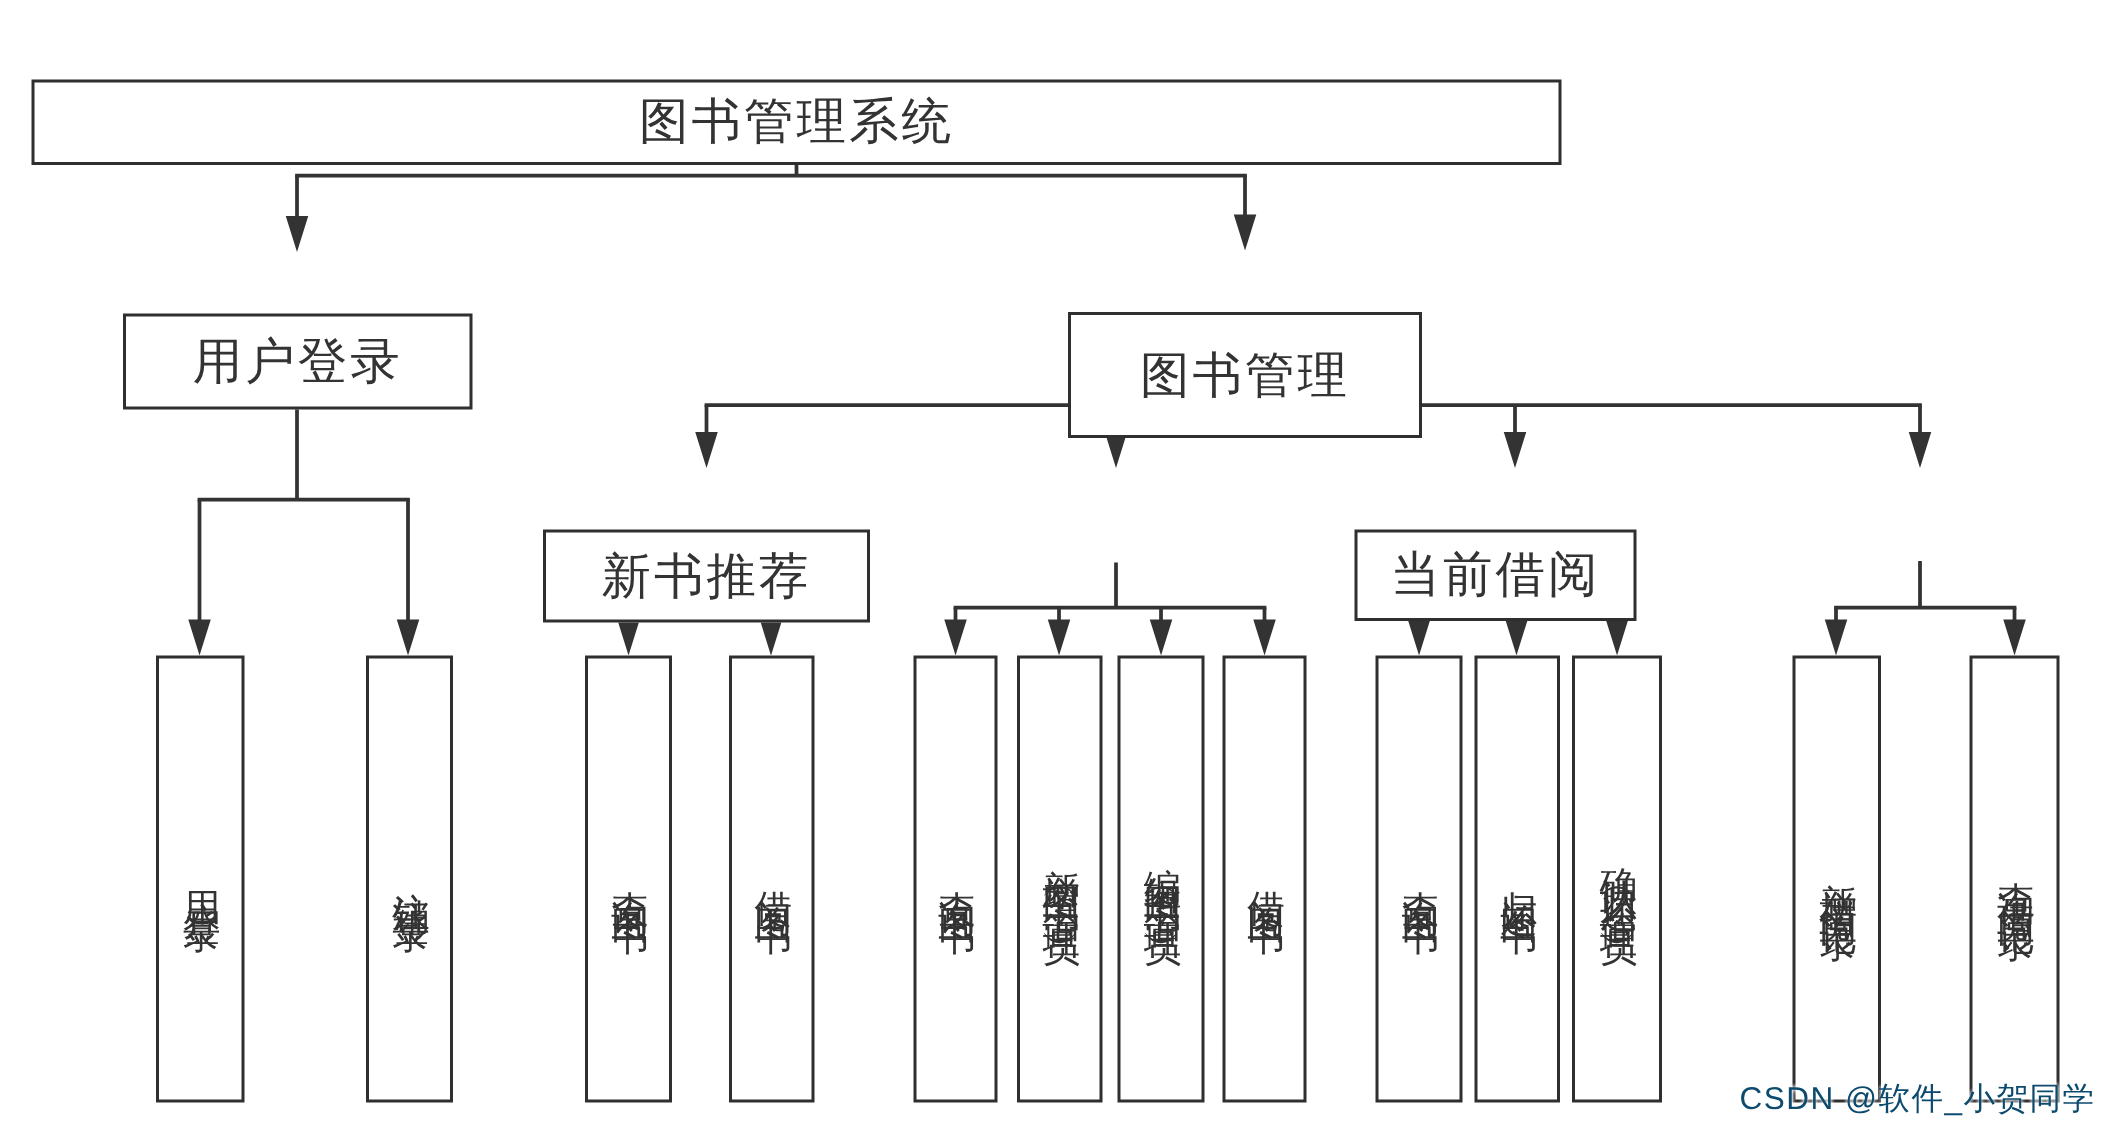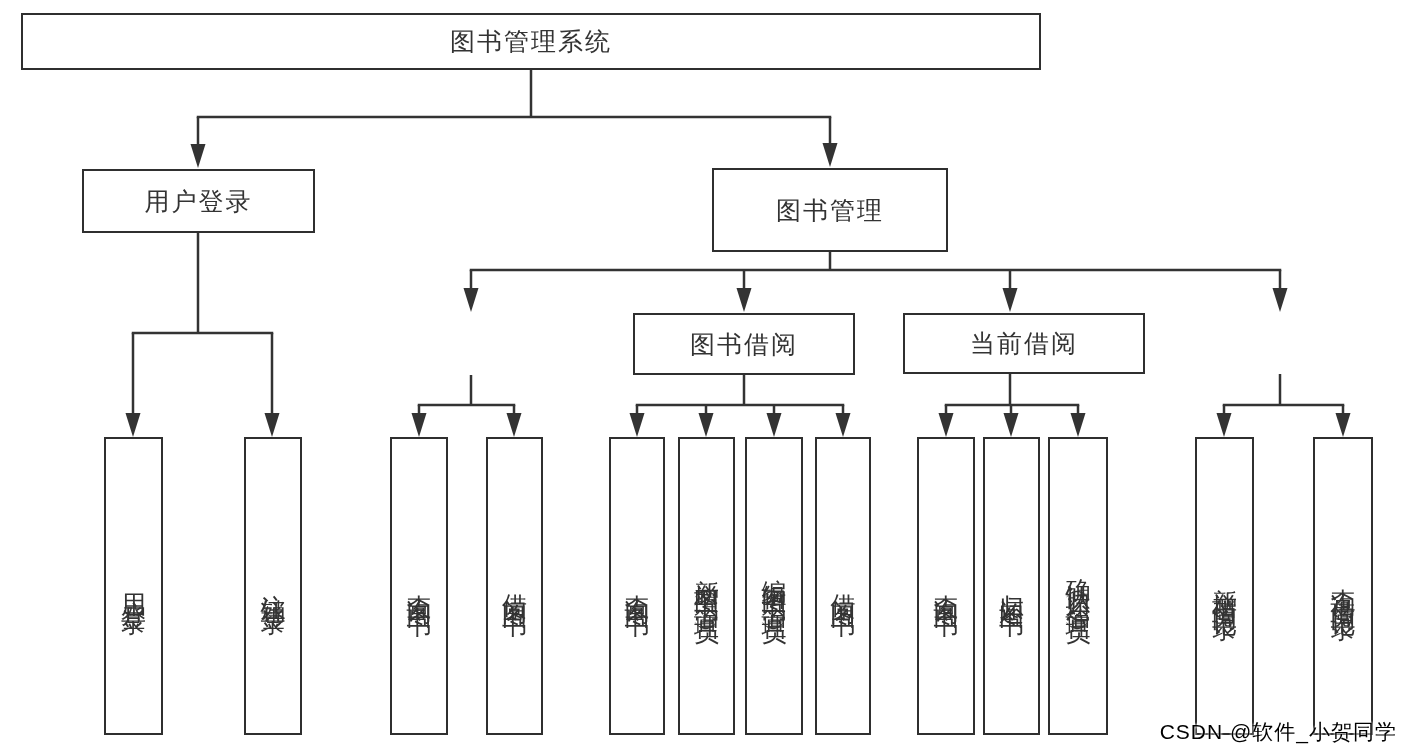--- a/index.html
+++ b/index.html
@@ -6,28 +6,28 @@
   .canvas{
     position:relative;width:1405px;height:747px;background:#ffffff;
     font-family:"Liberation Sans",sans-serif;color:#333333;overflow:hidden;
   }
   svg.connectors{position:absolute;left:0;top:0;z-index:1;}
   .box{
     position:absolute;background:#ffffff;border:2.5px solid #2f2f2f;
     box-sizing:border-box;display:flex;align-items:center;justify-content:center;
     z-index:2;
   }
-  .hbox{font-size:25px;letter-spacing:2px;white-space:nowrap;}
+  .hbox{font-size:33px;letter-spacing:2px;white-space:nowrap;margin-top:40px;}
   .vbox .vtext{
     writing-mode:vertical-rl;text-orientation:mixed;
     font-size:25px;letter-spacing:6px;line-height:1;white-space:nowrap;
   }
   .watermark{
     position:absolute;right:8px;bottom:1px;z-index:5;
-    font-size:21px;color:#000000;letter-spacing:1px;white-space:nowrap;
+    font-size:21px;color:#0c4a6e;letter-spacing:1px;white-space:nowrap;
     text-shadow:0 0 3px #ffffff,0 0 3px #ffffff;
   }
 </style>
 </head>
 <body>
 
 <div class="canvas">
 
   <svg class="connectors" width="1405" height="747" viewBox="0 0 1405 747">
     <g stroke="#333333" stroke-width="2.5" fill="none">
@@ -99,24 +99,24 @@
     <span>图书管理系统</span>
   </div>
 
   <div class="box hbox" style="left:82px;top:169px;width:233px;height:64px;">
     <span>用户登录</span>
   </div>
   <div class="box hbox" style="left:712px;top:168px;width:236px;height:84px;">
     <span>图书管理</span>
   </div>
 
-  <div class="box hbox" style="left:633px;top:313px;width:222px;height:62px;">
-    <span>图书借阅</span>
+  <div class="box hbox" style="left:362px;top:313px;width:218px;height:62px;">
+    <span>新书推荐</span>
   </div>
-  <div class="box hbox" style="left:903px;top:313px;width:242px;height:61px;">
+  <div class="box hbox" style="left:903px;top:313px;width:188px;height:61px;">
     <span>当前借阅</span>
   </div>
 
   <div class="box vbox" style="left:104px;top:437px;width:59px;height:298px;">
     <span class="vtext">用户登录</span>
   </div>
   <div class="box vbox" style="left:244px;top:437px;width:58px;height:298px;">
     <span class="vtext">注销登录</span>
   </div>
 

